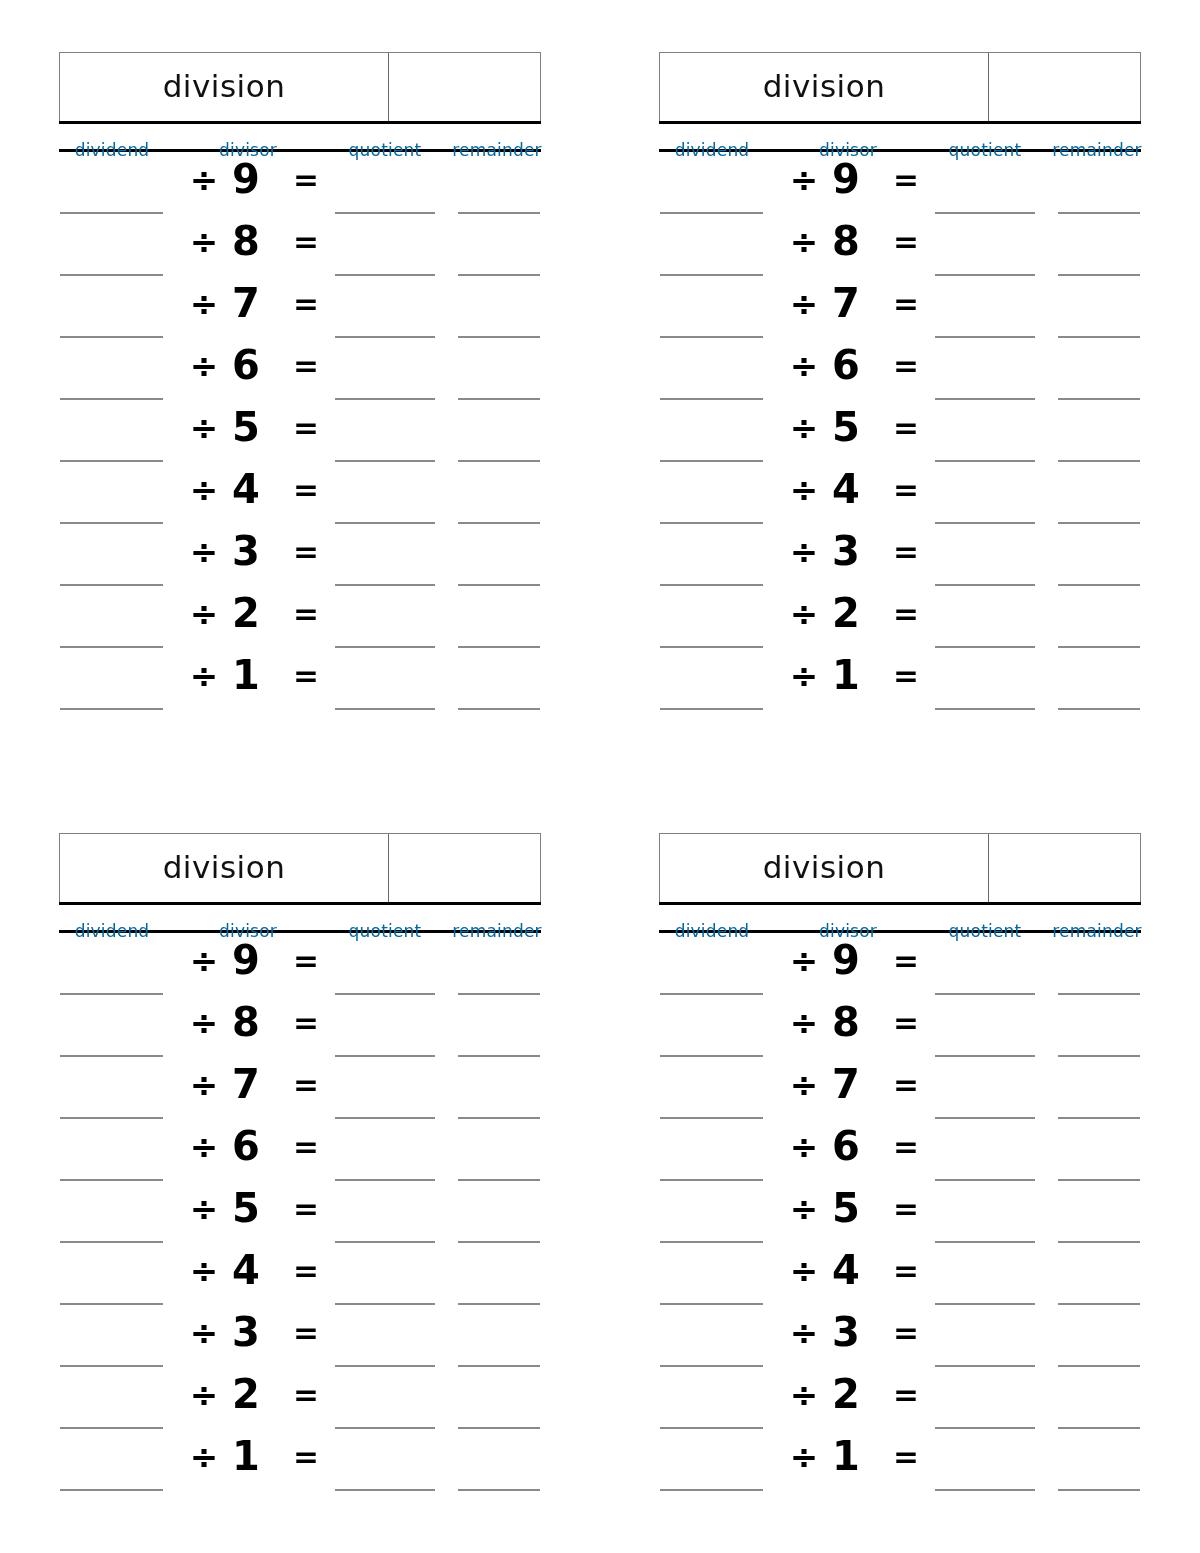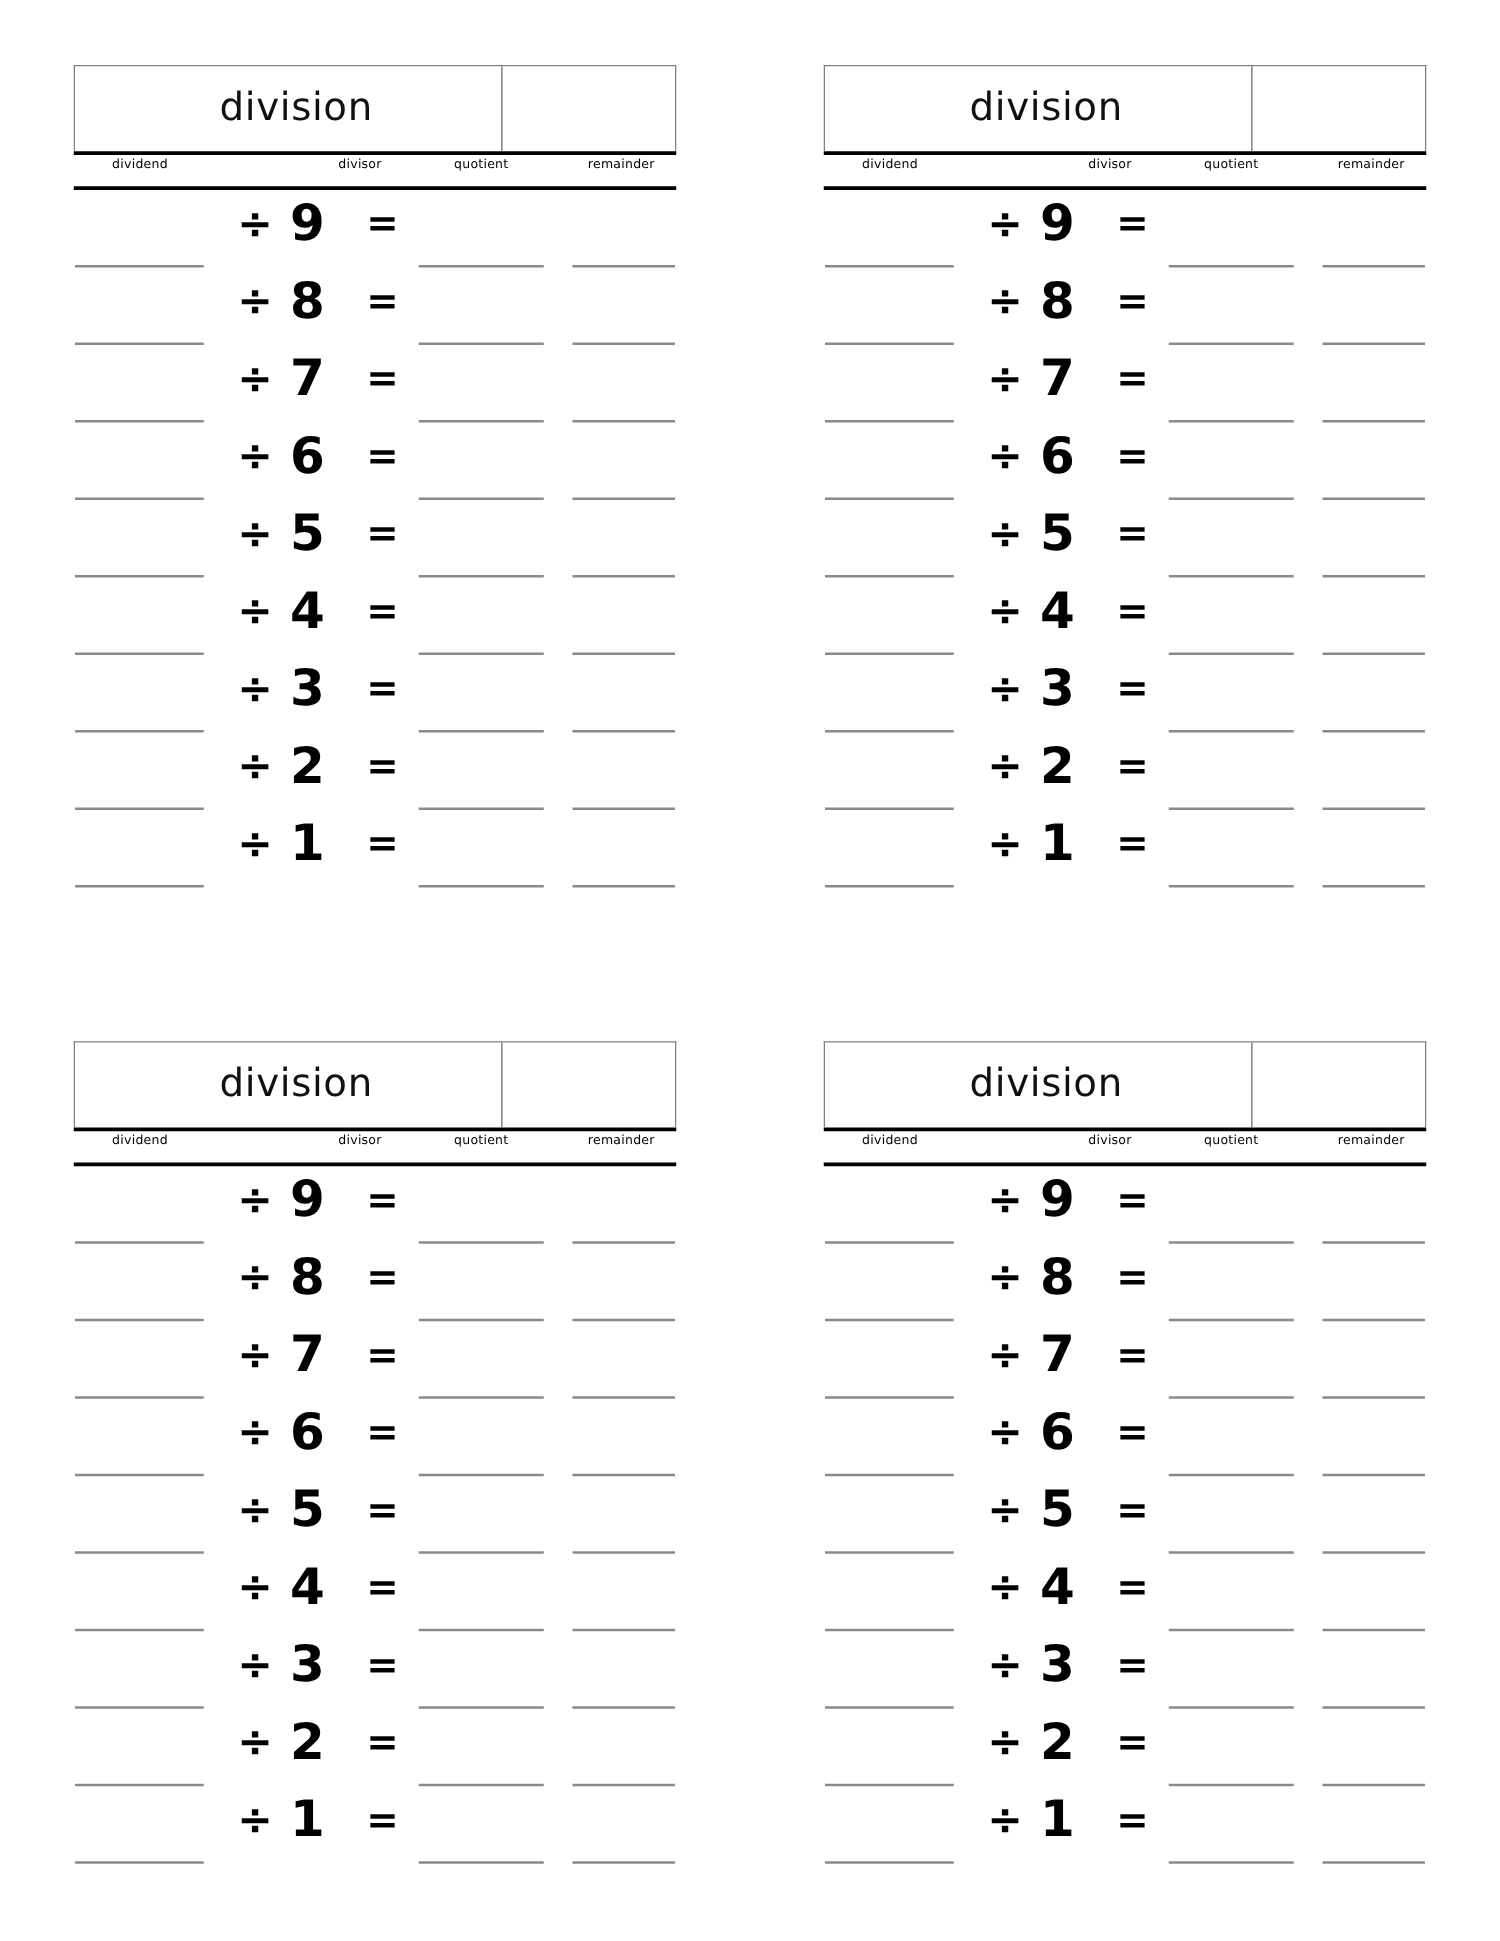--- a/index.html
+++ b/index.html
@@ -34,21 +34,20 @@
   .panel.p3 { left: 659px; top: 833px; }
 
   
   .title-box {
     position: relative;
     height: 69px;
     border: 1px solid #808080;
     border-bottom: none;
     box-sizing: border-box;
     display: flex;
-    padding-left: 13px;
   }
   .title-cell {
     width: 329px;
     border-right: 1px solid #6a6a6a;
     box-sizing: border-box;
     display: flex;
     align-items: center;
     justify-content: center;
   }
   .title-text {
@@ -73,30 +72,30 @@
   }
 
   
   .col-headers {
     position: relative;
     height: 25px;
     width: 482px;
   }
   .col-head {
     position: absolute;
-    top: 2px;
-    font-size: 10px;
+    top: 16px;
+    font-size: 17px;
     font-family: "DejaVu Sans", sans-serif;
     letter-spacing: 0.2px;
-    color: #000000;
+    color: #0369a1;
     white-space: nowrap;
     transform: translateX(-50%);
   }
   .ch-dividend  { left: 53px; }
-  .ch-divisor   { left: 189px; margin-left: 40px; }
+  .ch-divisor   { left: 189px; }
   .ch-quotient  { left: 326px; text-align: center; }
   .ch-remainder { left: 438px; }
 
   .header-rule {
     height: 3px;
     background: #000000;
     width: 482px;
   }
 
   

